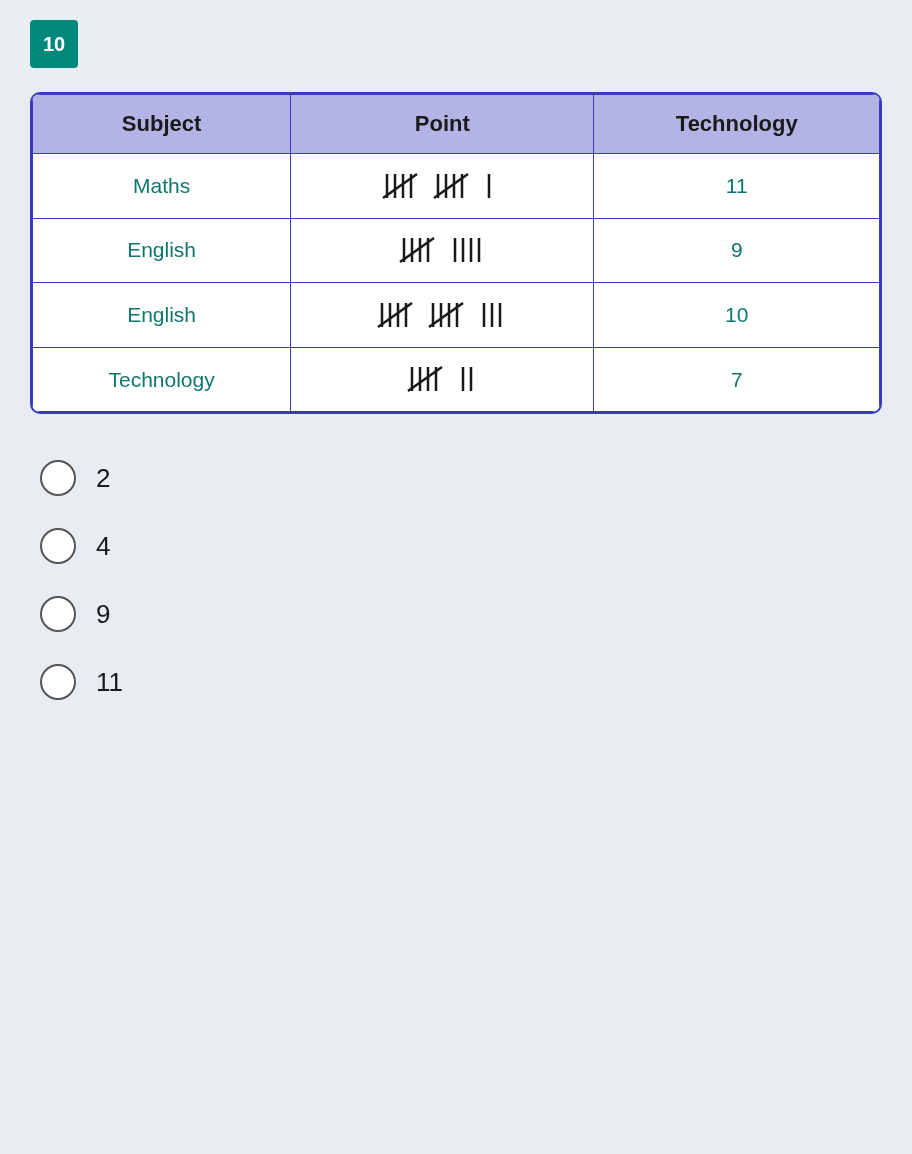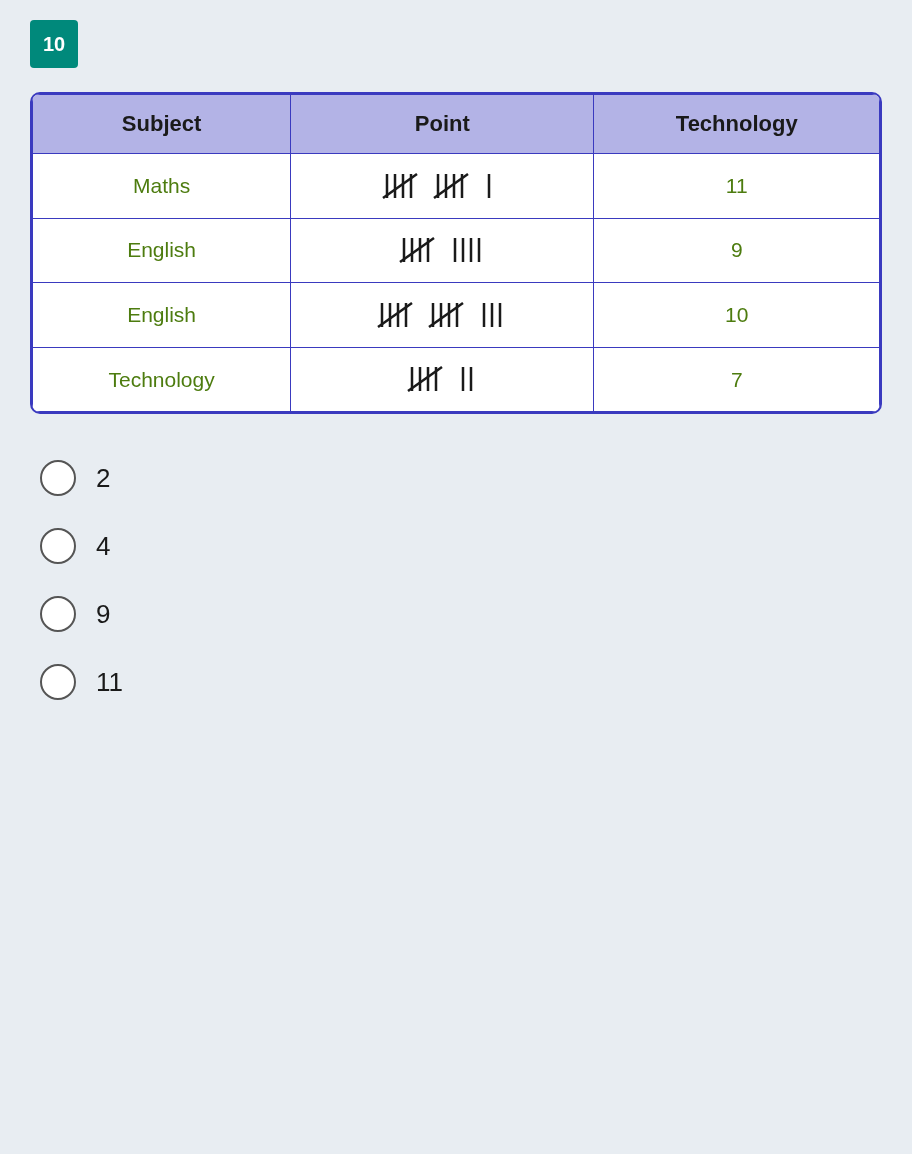--- a/index.html
+++ b/index.html
@@ -72,21 +72,21 @@
     thead th {
       font-size: 22px;
       font-weight: bold;
       color: #1a1a1a;
       padding: 16px 20px;
       border: 1.5px solid #3a3abf;
     }
 
     tbody td {
       font-size: 21px;
-      color: #4d7c0f;
+      color: #0f766e;
       padding: 14px 20px;
       text-align: center;
       border: 1.5px solid #3a3abf;
     }
 
     .tally-cell {
       font-size: 28px;
       letter-spacing: 2px;
       font-family: serif;
     }

